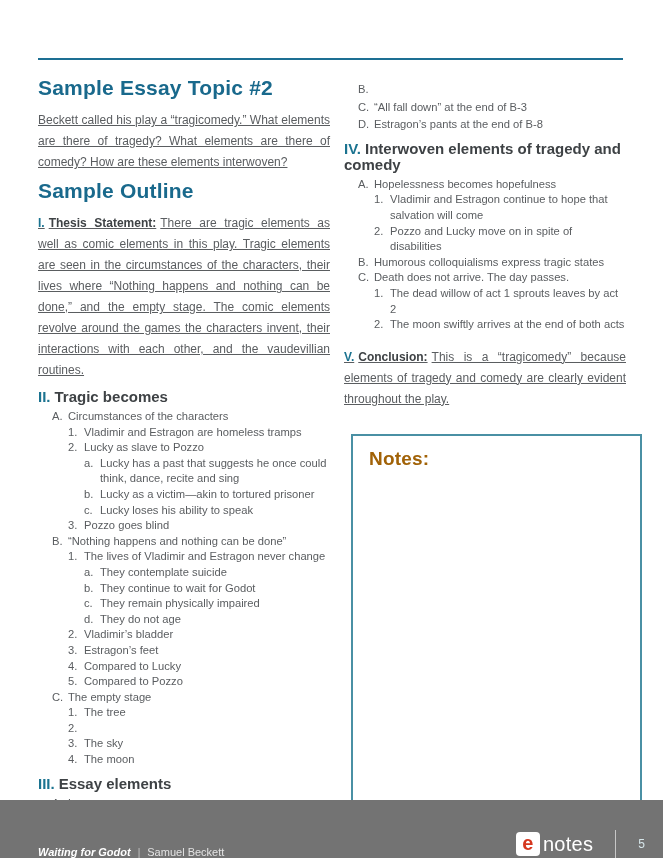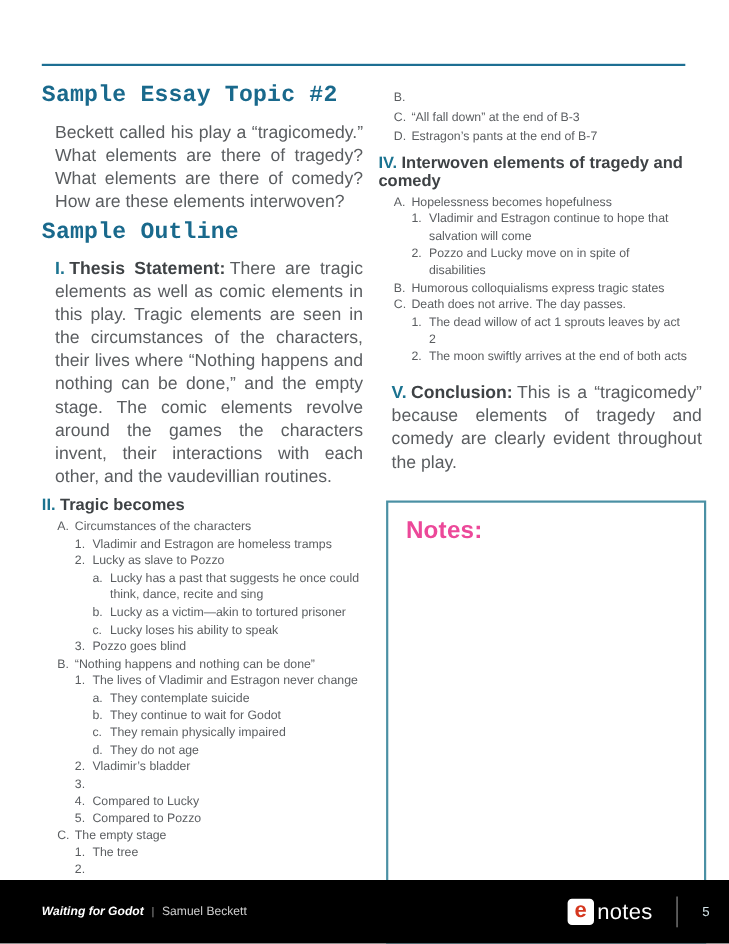--- a/index.html
+++ b/index.html
@@ -2,41 +2,41 @@
 <html><head>
 <meta charset="utf-8">
 <style>
   html,body{margin:0;padding:0;background:#ffffff;}
   .page{position:relative;width:663px;height:858px;background:#ffffff;overflow:hidden;
         font-family:"Liberation Sans",sans-serif;}
   .top-rule{position:absolute;left:38px;top:58px;width:585px;height:2px;background:#1d6f93;}
   .columns{position:absolute;left:38px;top:76px;display:flex;}
   .col-left{width:292px;margin-right:14px;}
   .col-right{width:301px;padding-top:4px;box-sizing:border-box;}
-  .hd{font-size:21px;line-height:24px;font-weight:bold;color:#19698c;letter-spacing:.2px;margin:0 0 10px 0;font-family:Liberation Mono, monospace;}
+  .hd{font-size:21px;line-height:24px;font-weight:bold;color:#19698c;letter-spacing:.2px;margin:0 0 10px 0;}
   .hd2{}
-  .para{font-size:16px;line-height:21px;color:#5a5d60;text-align:justify;margin:0 0 6px 12px;}
+  .para{font-size:12px;line-height:21px;color:#5a5d60;text-align:justify;margin:0 0 6px 0;text-decoration:underline;}
   .numeral{color:#1b7390;font-weight:bold;margin-right:4px;}
   .blabel{color:#3e4245;font-weight:bold;margin-right:4px;}
   .sec-head{font-size:15px;line-height:16px;color:#3e4245;font-weight:bold;margin:8px 0 4px 0;}
   .o-list{font-size:11.2px;color:#5a5d60;}
   .o-line{display:flex;align-items:flex-start;line-height:15.6px;}
   .o-marker{flex:none;width:16px;}
   .o-text{flex:1;}
   .lvl-0{padding-left:14px;}
   .lvl-1{padding-left:30px;}
   .lvl-2{padding-left:46px;}
   .spaced .o-line{margin:2px 0;}
   .col-right .o-list,.col-right .sec-head,.col-right .para{width:282px;box-sizing:border-box;}
   .conclusion{margin-top:14px;}
   .notes-box{width:291px;height:404px;border:2px solid #4a90a4;box-sizing:border-box;
              margin:24px 0 0 7px;padding:12px 16px;background:#ffffff;}
-  .notes-label{font-size:22px;font-weight:bold;color:#ec4899;letter-spacing:.2px;}
-  .footer{position:absolute;left:0;bottom:0;width:663px;height:58px;background:#000000;
-          display:flex;align-items:center;justify-content:space-between;
+  .notes-label{font-size:19px;font-weight:bold;color:#a16207;letter-spacing:.2px;}
+  .footer{position:absolute;left:0;bottom:0;width:663px;height:58px;background:#737373;
+          display:flex;align-items:flex-end;justify-content:space-between;
           padding:0 18px 0 38px;box-sizing:border-box;}
   .f-left{display:flex;align-items:baseline;font-size:11px;color:#ffffff;}
   .f-title{font-weight:bold;font-style:italic;}
   .f-sep{margin:0 7px;color:rgba(255,255,255,.55);font-size:10px;}
   .f-author{color:rgba(255,255,255,.8);}
   .f-right{display:flex;align-items:center;}
   .logo{display:flex;align-items:center;}
   .logo-e{width:24px;height:24px;background:#ffffff;border-radius:4px;display:flex;
           align-items:center;justify-content:center;color:#d5371f;font-weight:bold;
           font-size:20px;line-height:1;padding-bottom:2px;box-sizing:border-box;}
@@ -114,20 +114,21 @@
           <div class="o-line lvl-2">
             <span class="o-marker">d.</span>
             <span class="o-text">They do not age</span>
           </div>
           <div class="o-line lvl-1">
             <span class="o-marker">2.</span>
             <span class="o-text">Vladimir’s bladder</span>
           </div>
           <div class="o-line lvl-1">
             <span class="o-marker">3.</span>
+            <span class="o-text">Estragon’s feet</span>
           </div>
           <div class="o-line lvl-1">
             <span class="o-marker">4.</span>
             <span class="o-text">Compared to Lucky</span>
           </div>
           <div class="o-line lvl-1">
             <span class="o-marker">5.</span>
             <span class="o-text">Compared to Pozzo</span>
           </div>
           <div class="o-line lvl-0">
@@ -166,21 +167,21 @@
 
       <div class="o-line lvl-0">
             <span class="o-marker">B.</span>
           </div>
           <div class="o-line lvl-0">
             <span class="o-marker">C.</span>
             <span class="o-text">“All fall down” at the end of B-3</span>
           </div>
           <div class="o-line lvl-0">
             <span class="o-marker">D.</span>
-            <span class="o-text">Estragon’s pants at the end of B-7</span>
+            <span class="o-text">Estragon’s pants at the end of B-8</span>
           </div>
         </div>
 
       <div class="sec-head"><span class="numeral">IV.</span><span>Interwoven elements of tragedy and comedy</span></div>
       <div class="o-list">
 
       <div class="o-line lvl-0">
             <span class="o-marker">A.</span>
             <span class="o-text">Hopelessness becomes hopefulness</span>
           </div>

